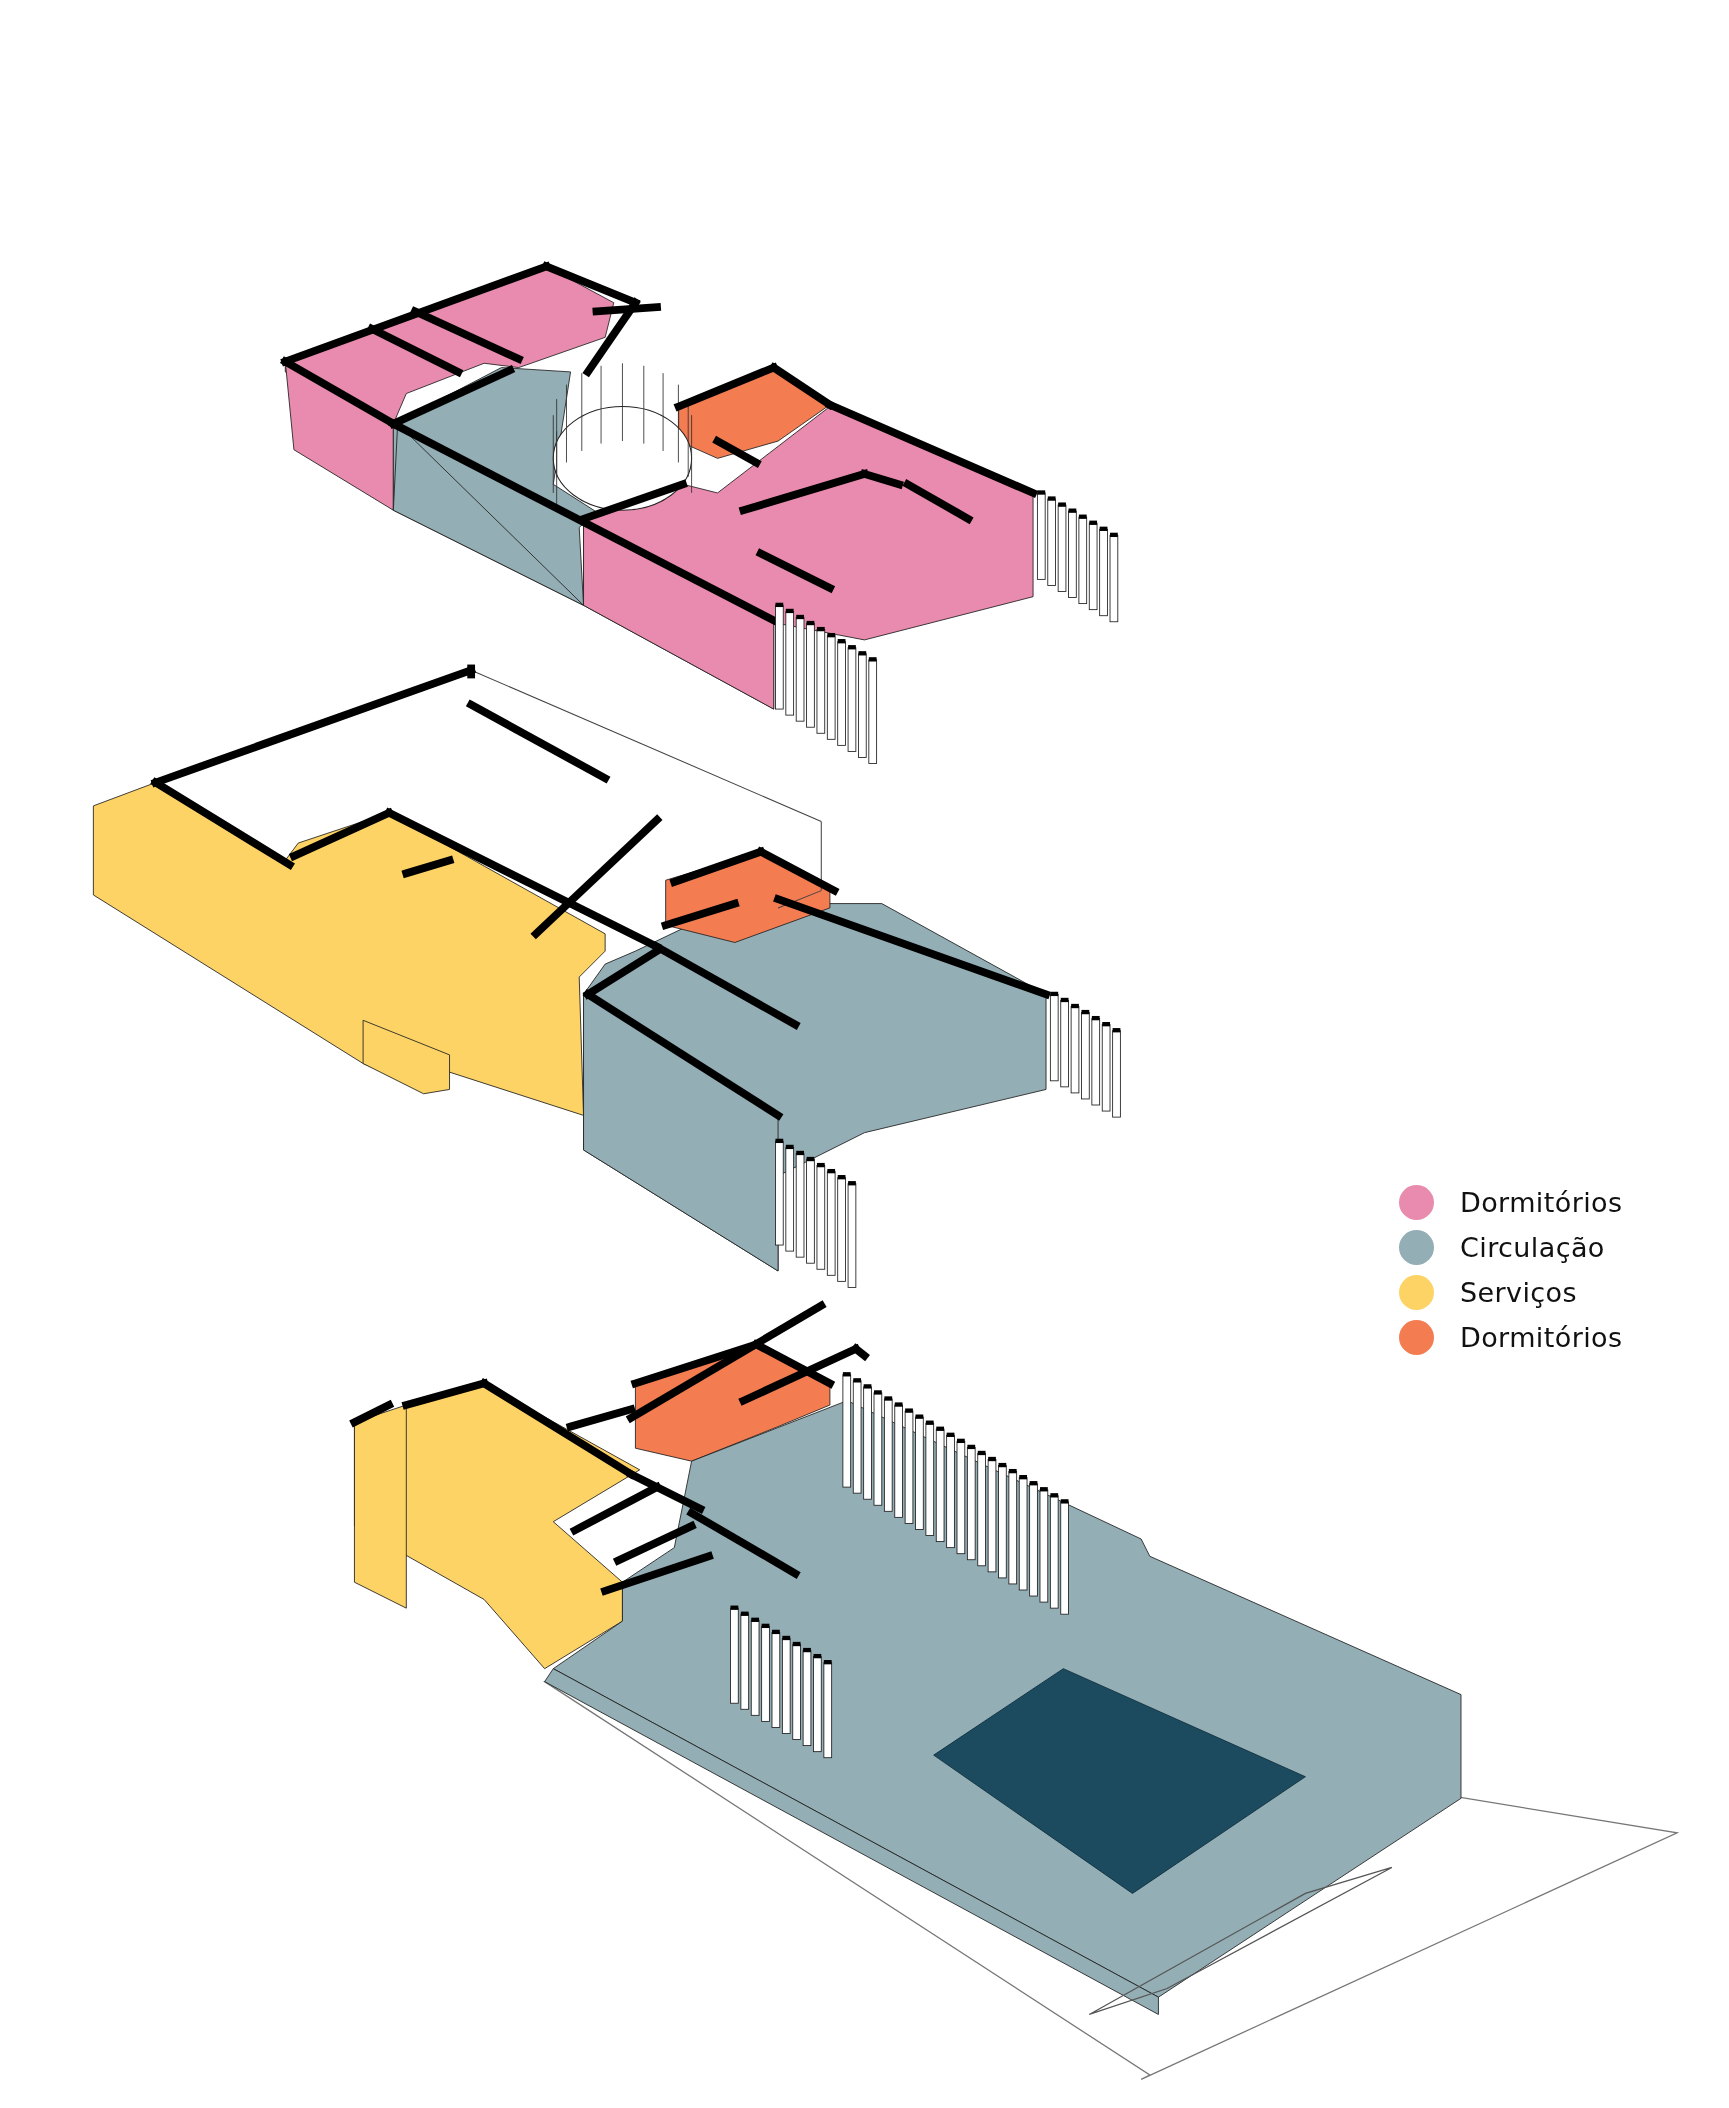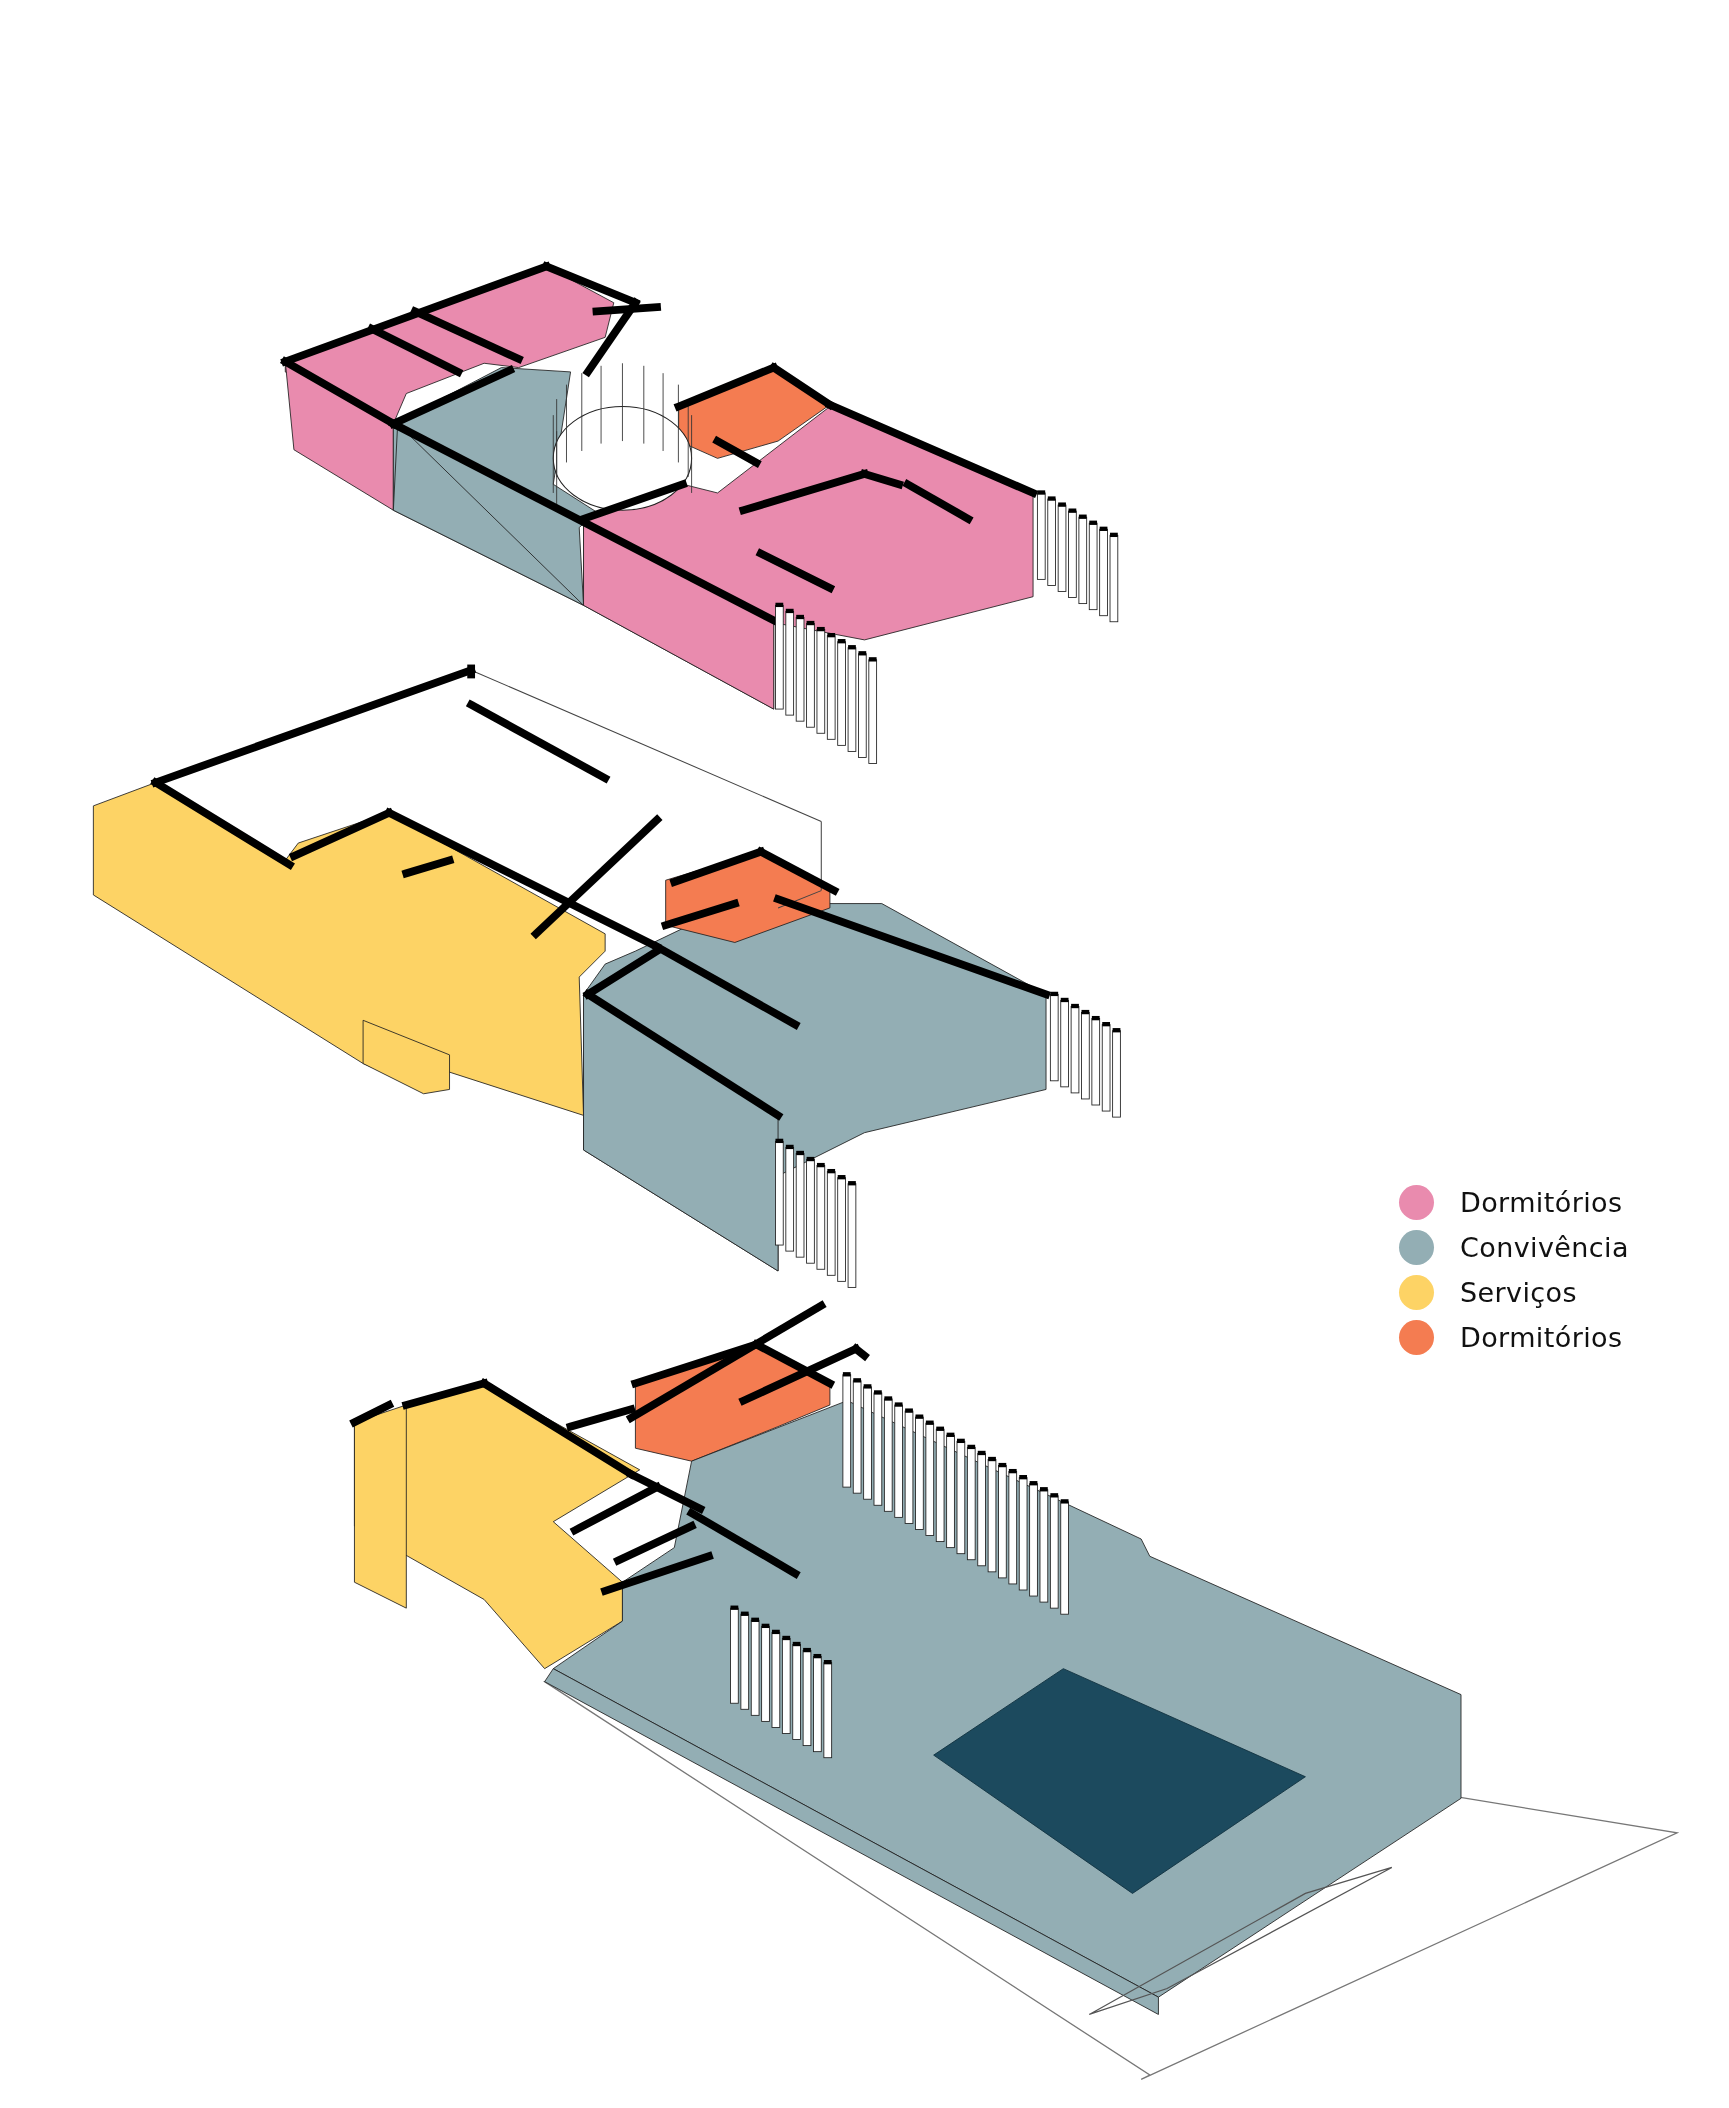--- a/index.html
+++ b/index.html
@@ -237,21 +237,21 @@
     </g>
 </svg>
 
 <div class="legend">
   <div class="legend-item">
     <span class="legend-dot" style="background: rgb(233, 139, 174);"></span>
     <span class="legend-label">Dormitórios</span>
   </div>
   <div class="legend-item">
     <span class="legend-dot" style="background: rgb(147, 174, 180);"></span>
-    <span class="legend-label">Convivência</span>
+    <span class="legend-label">Circulação</span>
   </div>
   <div class="legend-item">
     <span class="legend-dot" style="background: rgb(253, 211, 101);"></span>
     <span class="legend-label">Serviços</span>
   </div>
   <div class="legend-item">
     <span class="legend-dot" style="background: rgb(244, 124, 81);"></span>
     <span class="legend-label">Dormitórios</span>
   </div>
 </div>

